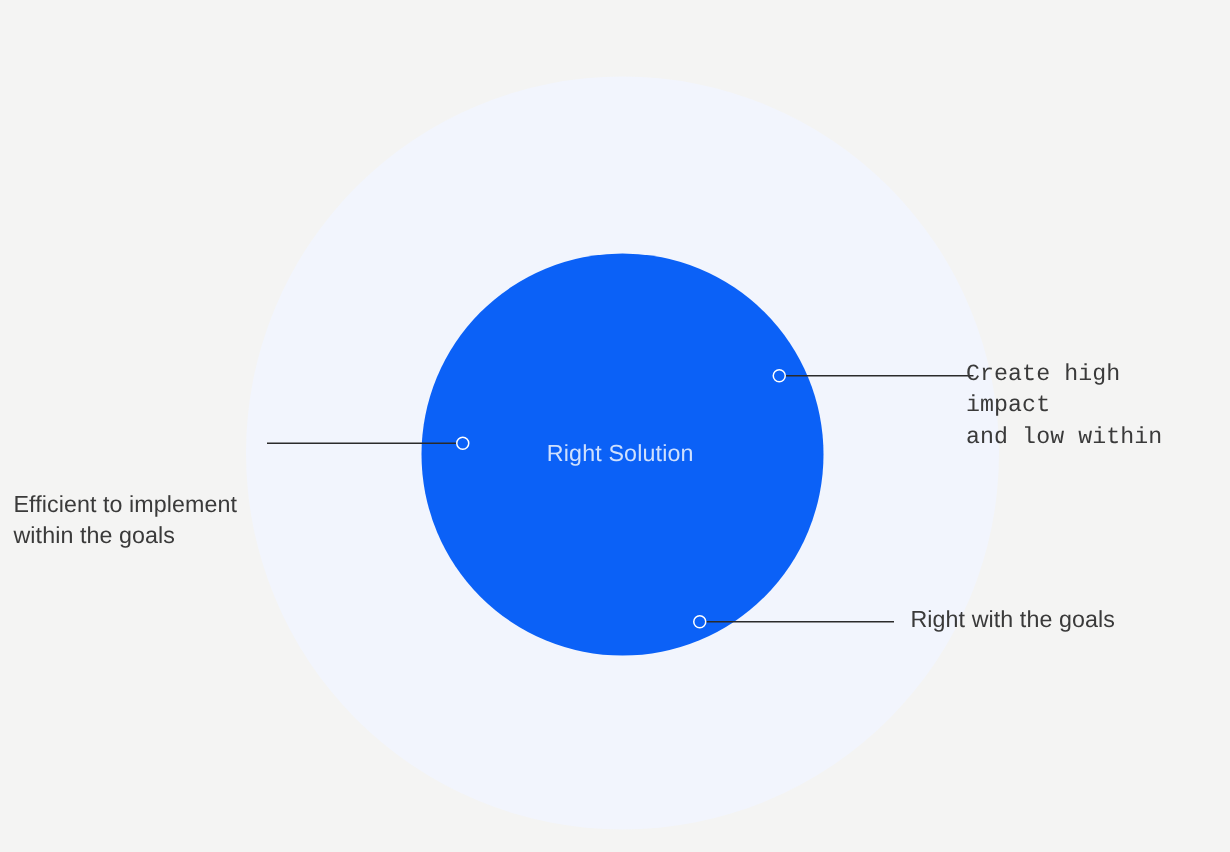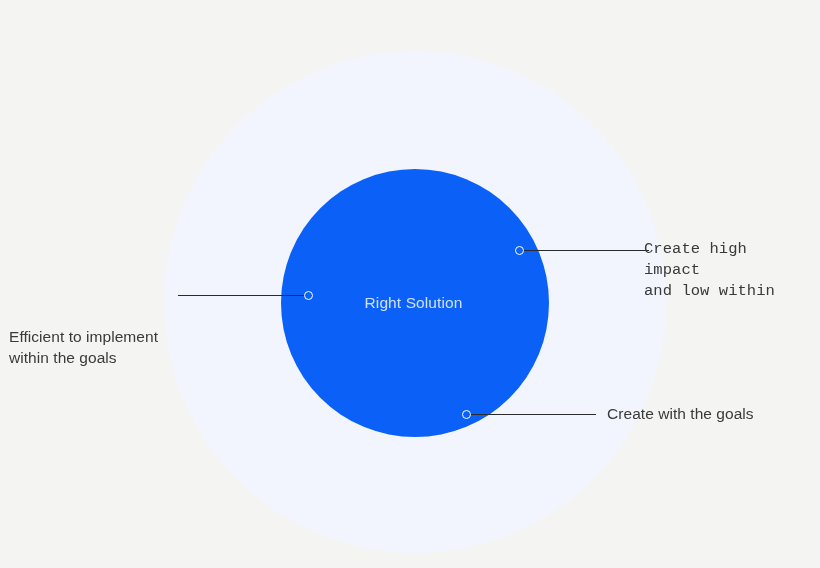--- a/index.html
+++ b/index.html
@@ -143,16 +143,16 @@
   <div class="leader-line" id="line-right-top"></div>
   <div class="marker" id="marker-right-top"></div>
   <div class="callout-label" id="label-right-top">
     <span>Create high impact</span>
     <span class="line2">and low within</span>
   </div>
 
   <div class="leader-line" id="line-right-bottom"></div>
   <div class="marker" id="marker-right-bottom"></div>
   <div class="callout-label" id="label-right-bottom">
-    <span>Create with the goals</span>
+    <span>Right with the goals</span>
   </div>
 
 </div>
 
 </body></html>

